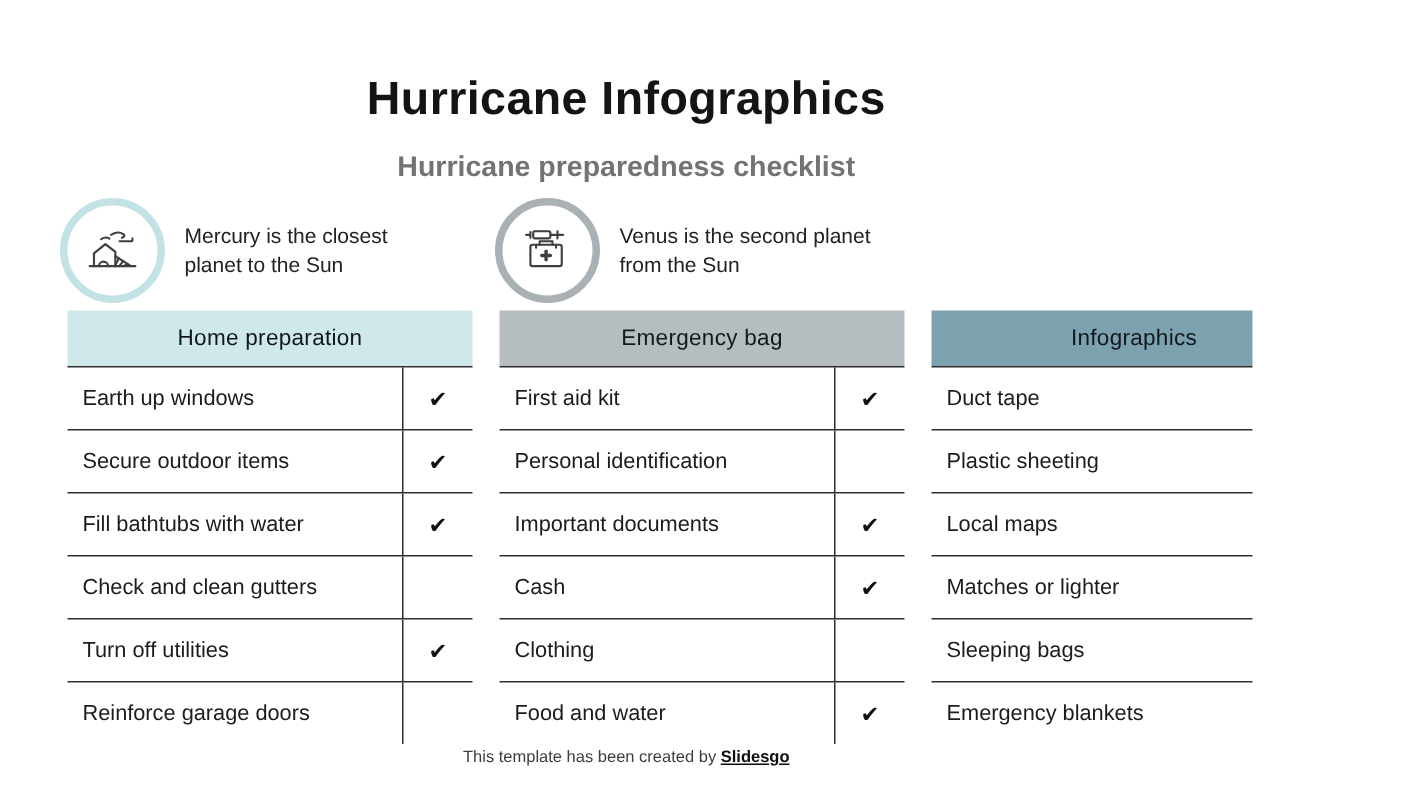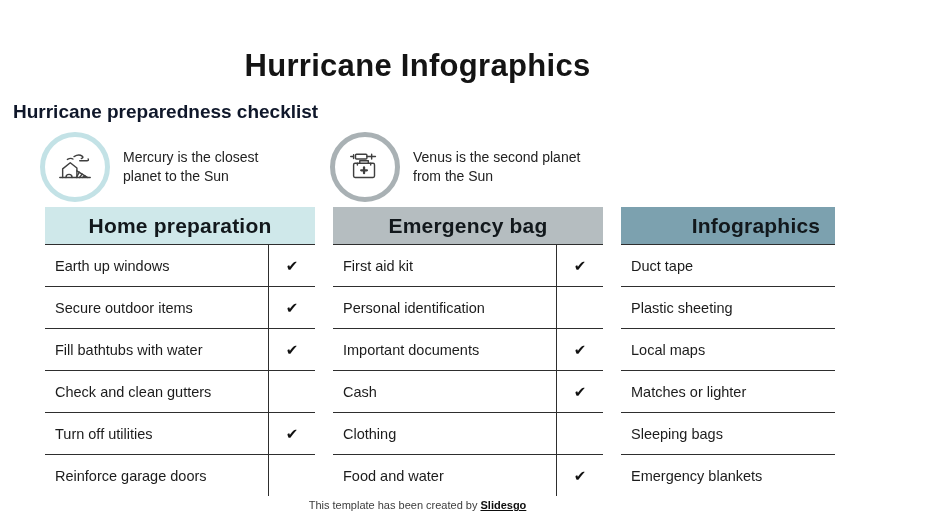--- a/index.html
+++ b/index.html
@@ -5,40 +5,40 @@
   html,body{margin:0;padding:0;background:#fff;}
   .canvas{
     position:relative;width:835px;height:527px;background:#ffffff;overflow:hidden;
     font-family:"Liberation Sans","DejaVu Sans",sans-serif;color:#1a1a1a;
   }
   .page-title{
     position:absolute;top:48px;left:0;width:100%;text-align:center;
     font-size:31px;font-weight:800;letter-spacing:0.3px;color:#141414;
   }
   .page-subtitle{
-    position:absolute;top:101px;left:0;width:100%;text-align:left;
-    font-size:19px;font-weight:700;color:#0f172a;padding-left:13px;
+    position:absolute;top:101px;left:0;width:100%;text-align:center;
+    font-size:19px;font-weight:700;color:#737373;
   }
   .fact{
     position:absolute;top:133px;height:68px;width:288px;
     display:flex;align-items:center;
   }
   .ring{
     width:60px;height:60px;border-radius:50%;border:5px solid #ccc;background:#fff;
     display:flex;align-items:center;justify-content:center;flex:0 0 auto;
   }
   .fact-text{
     margin-left:13px;font-size:14px;line-height:1.35;font-weight:500;color:#222;width:172px;
   }
   .col{
     position:absolute;top:207px;width:270px;
   }
   .col-header{
     height:37px;display:flex;align-items:center;justify-content:center;
-    font-size:21px;font-weight:700;color:#12181c;letter-spacing:0.2px;
+    font-size:15px;font-weight:400;color:#12181c;letter-spacing:0.2px;
   }
   .row{
     height:41px;display:flex;border-top:1px solid #2e2e2e;
   }
   .cell{display:flex;align-items:center;}
   .cell.label{
     flex:1;padding-left:10px;font-size:14.5px;font-weight:500;color:#1c1c1c;
   }
   .cell.check{
     width:46px;border-left:1px solid #2e2e2e;justify-content:center;

